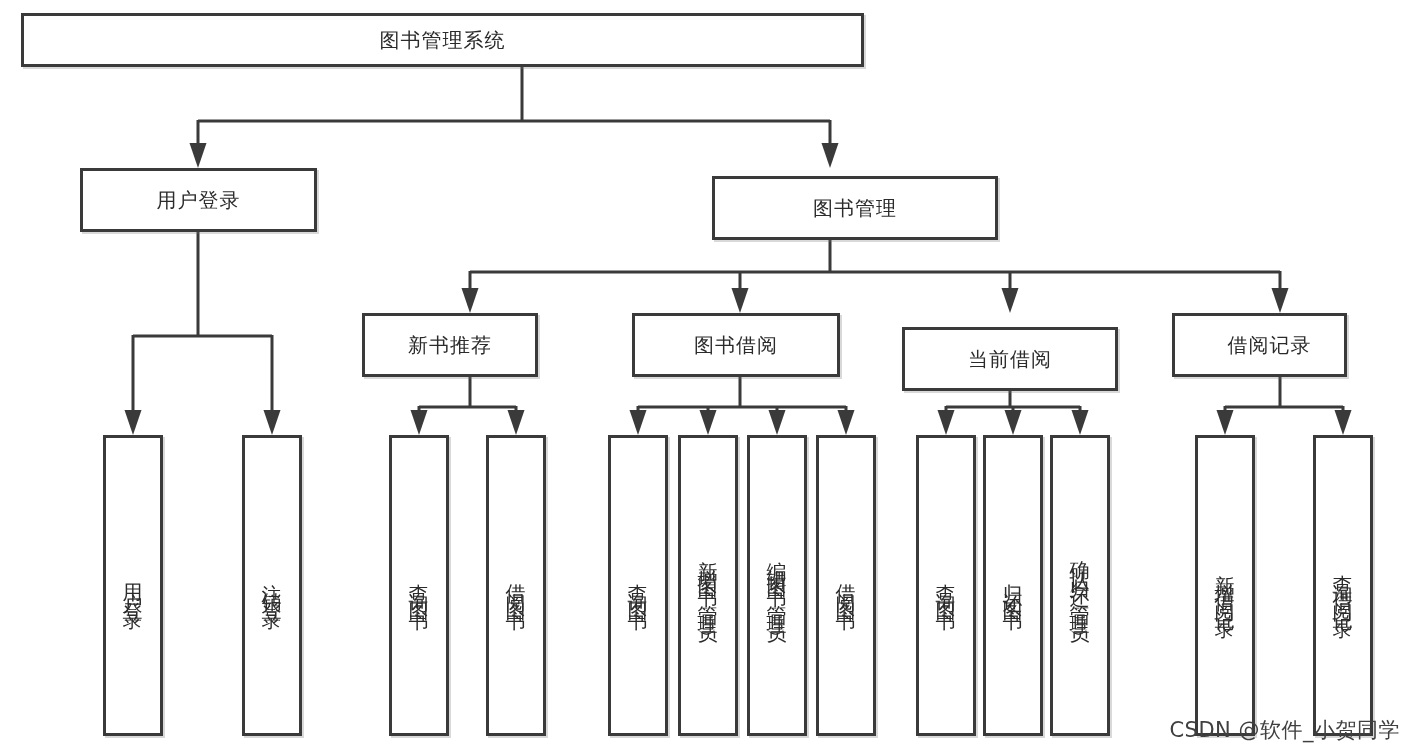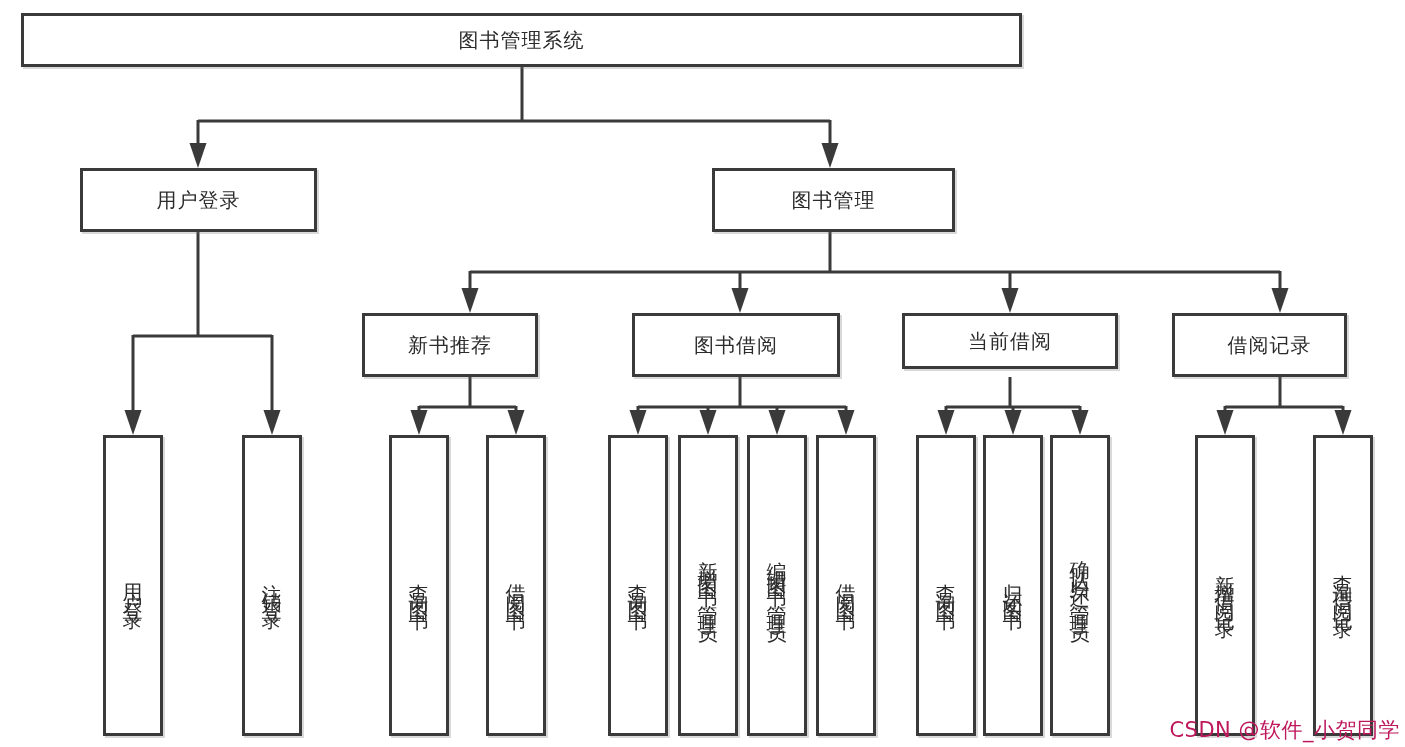--- a/index.html
+++ b/index.html
@@ -24,40 +24,40 @@
     z-index:2;
   }
   .vtext{
     writing-mode:vertical-rl;
     text-orientation:mixed;
     letter-spacing:9px;
     line-height:1;
     white-space:nowrap;
   }
   
-  .b-root  {left:21px;  top:13px;  width:1001px; height:54px;}
+  .b-root  {left:21px;  top:13px;  width:843px; height:54px;}
   .b-login {left:80px;  top:168px; width:237px;  height:64px;}
-  .b-manage{left:712px; top:168px; width:243px;  height:64px;justify-content:center;}
+  .b-manage{left:712px; top:176px; width:286px;  height:64px;justify-content:center;}
   .b-rec   {left:362px; top:313px; width:176px;  height:64px;}
   .b-bor   {left:632px; top:313px; width:208px;  height:64px;}
-  .b-cur   {left:902px; top:313px; width:216px;  height:56px;}
+  .b-cur   {left:902px; top:327px; width:216px;  height:64px;}
   .b-recd  {left:1172px;top:313px; width:175px;  height:64px;padding-left:20px;}
   .leaf    {top:435px; width:60px; height:301px;}
   .l-login-0{left:103px;} .l-login-1{left:242px;}
   .l-rec-0 {left:389px;}  .l-rec-1 {left:486px;}
   .l-bor-0 {left:608px;}  .l-bor-1 {left:678px;}
   .l-bor-2 {left:747px;}  .l-bor-3 {left:816px;}
   .l-cur-0 {left:916px;}  .l-cur-1 {left:983px;}
   .l-cur-2 {left:1050px;}
   .l-recd-0{left:1195px;} .l-recd-1{left:1313px;}
   #watermark{
     position:absolute;
     right:5px;bottom:3px;
     font-size:21px;
-    color:#be185d;
+    color:#404040;
     letter-spacing:0.5px;
     white-space:nowrap;
     z-index:3;
   }
 </style>
 </head>
 <body>
 
 <div id="stage">
 

